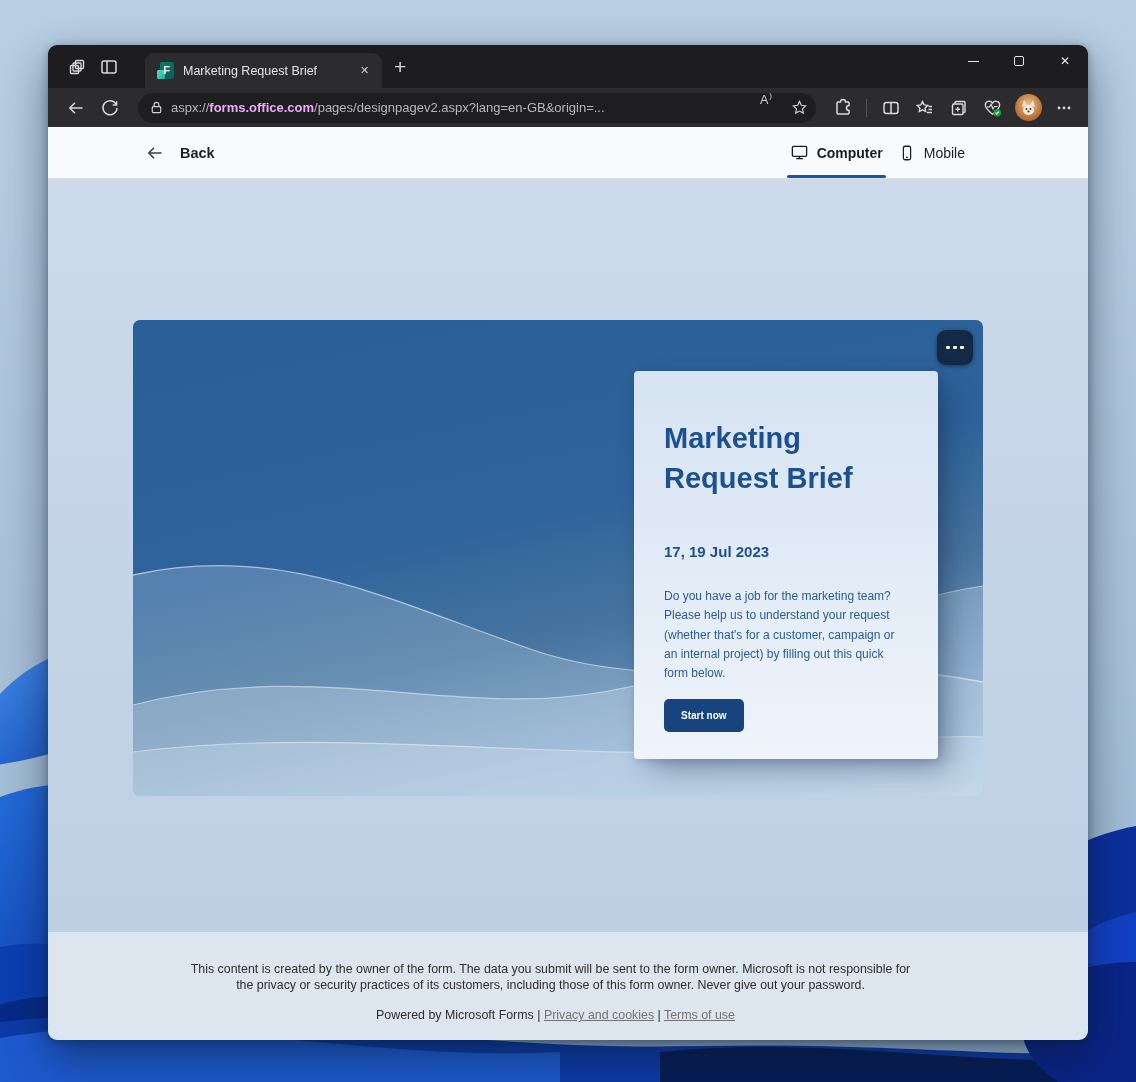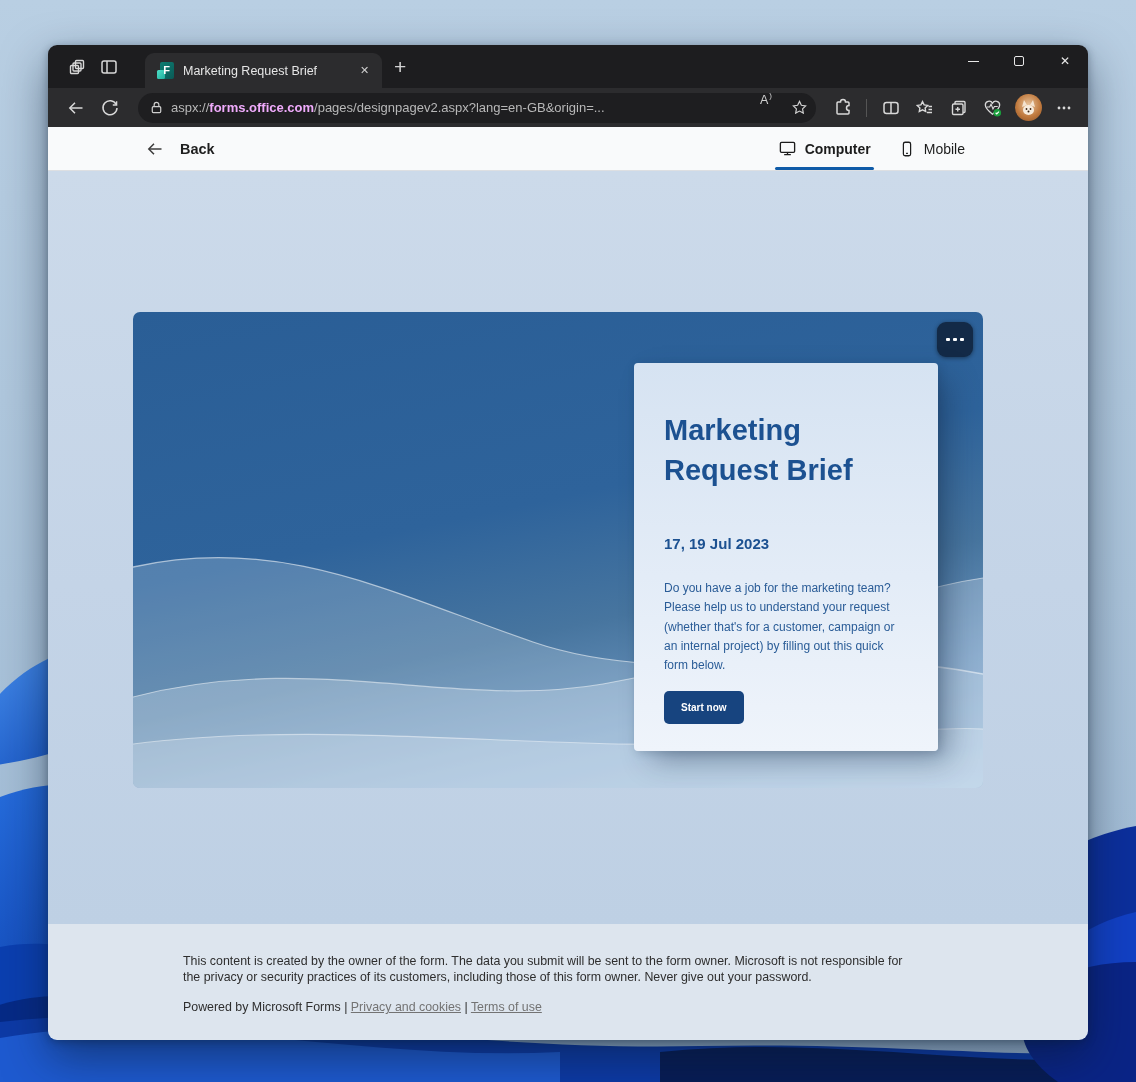--- a/index.html
+++ b/index.html
@@ -35,24 +35,24 @@
   .tb-btn { width:31px; height:30px; display:flex; align-items:center; justify-content:center; border-radius:6px; flex:0 0 auto; }
   .addr { flex:1; height:30px; margin:0 8px 0 10px; background:#1e1e20; border-radius:16px; display:flex; align-items:center; padding:0 4px 0 11px; gap:7px; min-width:0; }
   .addr-url { flex:1; font-size:13px; color:#b8b8b8; white-space:nowrap; overflow:hidden; }
   .addr-url .dom { color:#f0abfc; font-weight:700; }
   .ra { color:#cfcfcf; font-size:12.5px; display:flex; align-items:flex-start; }
   .ra .paren { font-size:8px; margin-top:-2px; margin-left:1px; }
   .divider { width:1px; height:18px; background:#555; margin:0 5px; flex:0 0 auto; }
   .avatar-wrap { width:34px; display:flex; justify-content:center; }
 
   
-  .preview-header { height:44px; background:#f9fafb; border-bottom:1px solid #dddfe2; position:relative; }
+  .preview-header { height:52px; background:#f9fafb; border-bottom:1px solid #dddfe2; position:relative; }
   .back { position:absolute; left:97px; top:0; height:100%; display:flex; align-items:center; gap:15px; color:#1b1b1b; }
   .back-label { font-size:14.5px; font-weight:600; color:#1f1f1f; }
-  .device-tabs { position:absolute; right:123px; top:0; height:100%; display:flex; gap:27px; }
+  .device-tabs { position:absolute; right:123px; top:0; height:100%; display:flex; gap:15px; }
   .dev-tab { position:relative; display:flex; align-items:center; gap:8px; font-size:14px; color:#1c1c1c; }
   .dev-tab.active .dev-label { font-weight:700; }
   .dev-underline { position:absolute; left:-3px; right:-3px; bottom:0; height:3px; background:#0f5ba8; border-radius:2px; }
 
   
   .page-main { position:relative; height:753px; background:linear-gradient(180deg,#ccdaea 0%, #c4d4e7 55%, #bed0e4 100%); }
   .banner { position:absolute; left:85px; top:141px; width:850px; height:476px; border-radius:7px; overflow:hidden;
             background:linear-gradient(168deg,#2a5e96 0%, #2e639b 42%, #47759f 62%, #6d96bf 80%, #8db0d2 100%); }
   .banner svg.waves { position:absolute; inset:0; width:100%; height:100%; }
   .more-btn { position:absolute; top:10px; right:10px; width:36px; height:35px; border-radius:9px; background:#132a47;
@@ -62,21 +62,21 @@
   .card { position:absolute; left:501px; top:51px; width:304px; height:388px; border-radius:4px;
           background:linear-gradient(180deg,#d6e3f2 0%, #e3ecf7 55%, #eff4fb 100%);
           box-shadow:14px 12px 28px -4px rgba(22,42,72,.42), 2px 2px 8px rgba(22,42,72,.18);
           padding:47px 30px 0 30px; }
   .card-title { font-size:29px; font-weight:600; color:#1c5191; line-height:40px; max-width:215px; }
   .card-date { margin-top:45px; font-size:15px; font-weight:700; color:#1c5191; }
   .card-desc { margin-top:27px; font-size:12px; line-height:19.3px; color:#2a5c97; max-width:248px; }
   .start-btn { margin-top:16px; display:inline-block; background:#17447f; color:#ffffff; font-weight:700;
                font-size:10px; padding:11px 17px; border-radius:5px; border:none; font-family:inherit; }
 
-  .page-footer { height:116px; background:#dde5ee; padding:29px 160px 0 135px; }
+  .page-footer { height:116px; background:#dde5ee; padding:29px 160px 0 135px;text-align:center; }
   .disclaimer { font-size:12.4px; line-height:16px; color:#2e2e2e; max-width:735px; }
   .powered { margin-top:15px; font-size:12.4px; color:#2e2e2e; }
   .powered a { color:#737373; }
 
   svg.icon { display:block; }
 </style>
 </head>
 <body>
 
 <div class="wallpaper">

